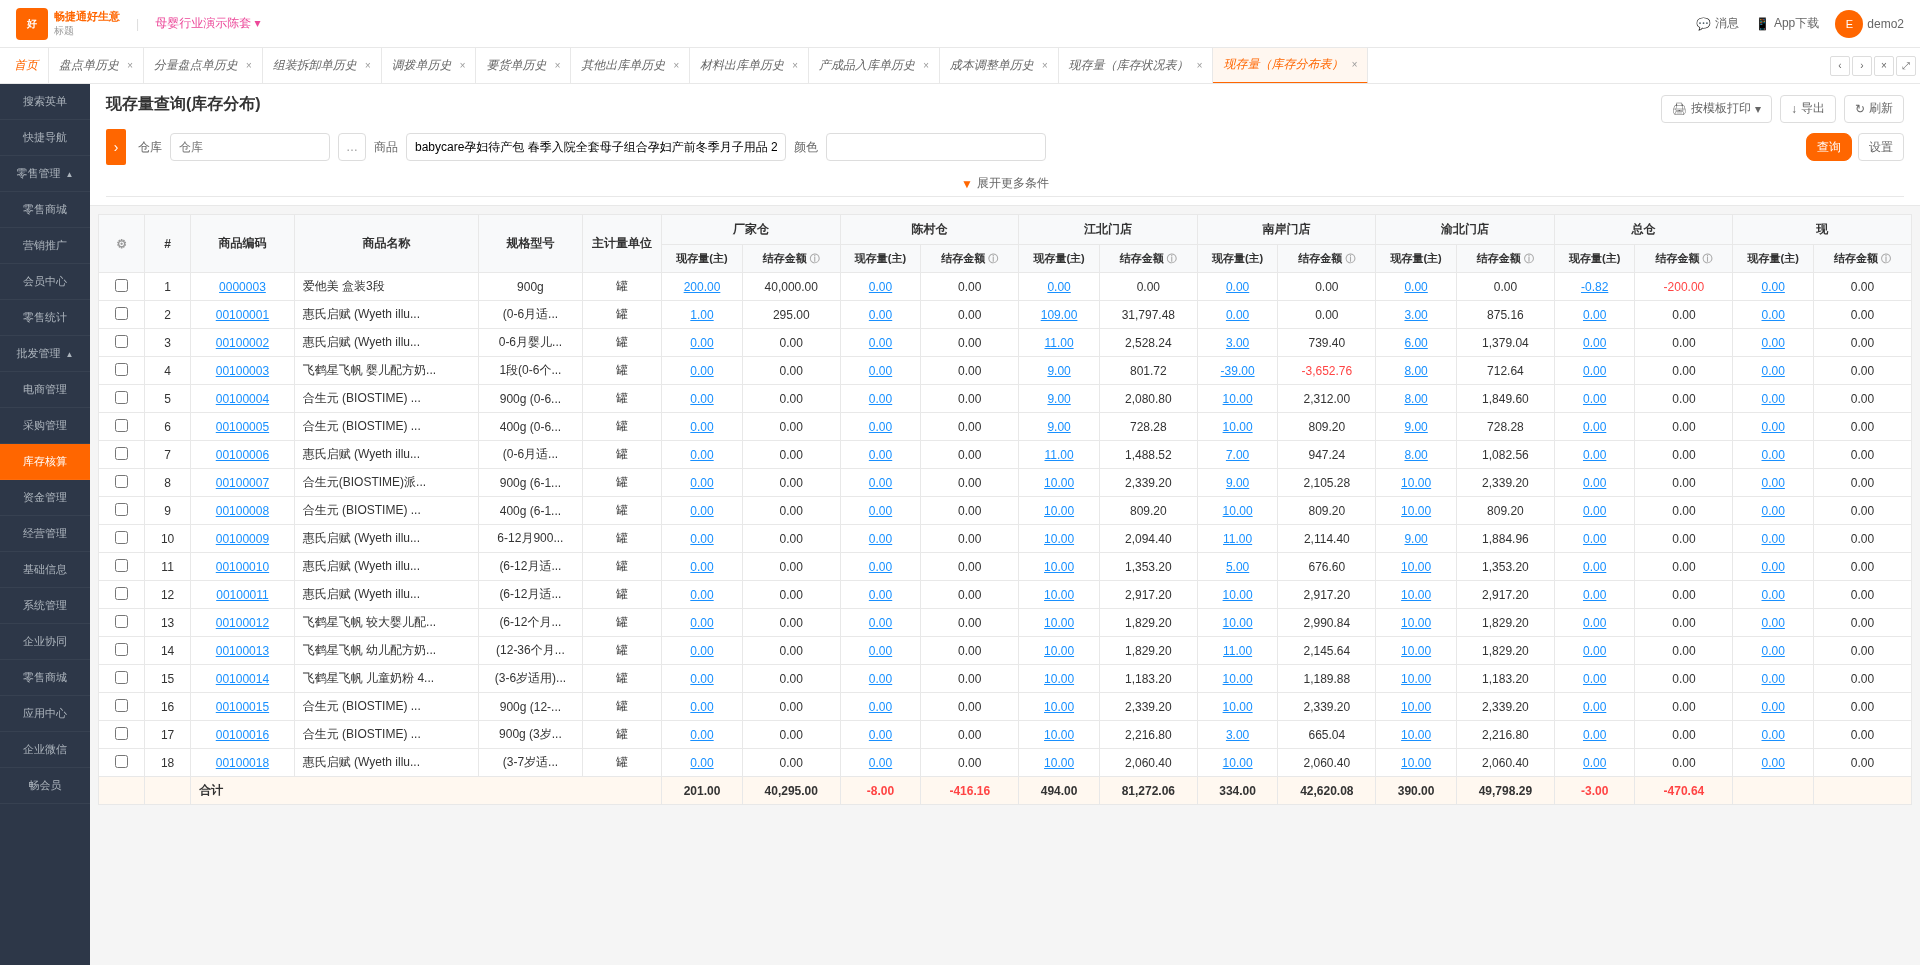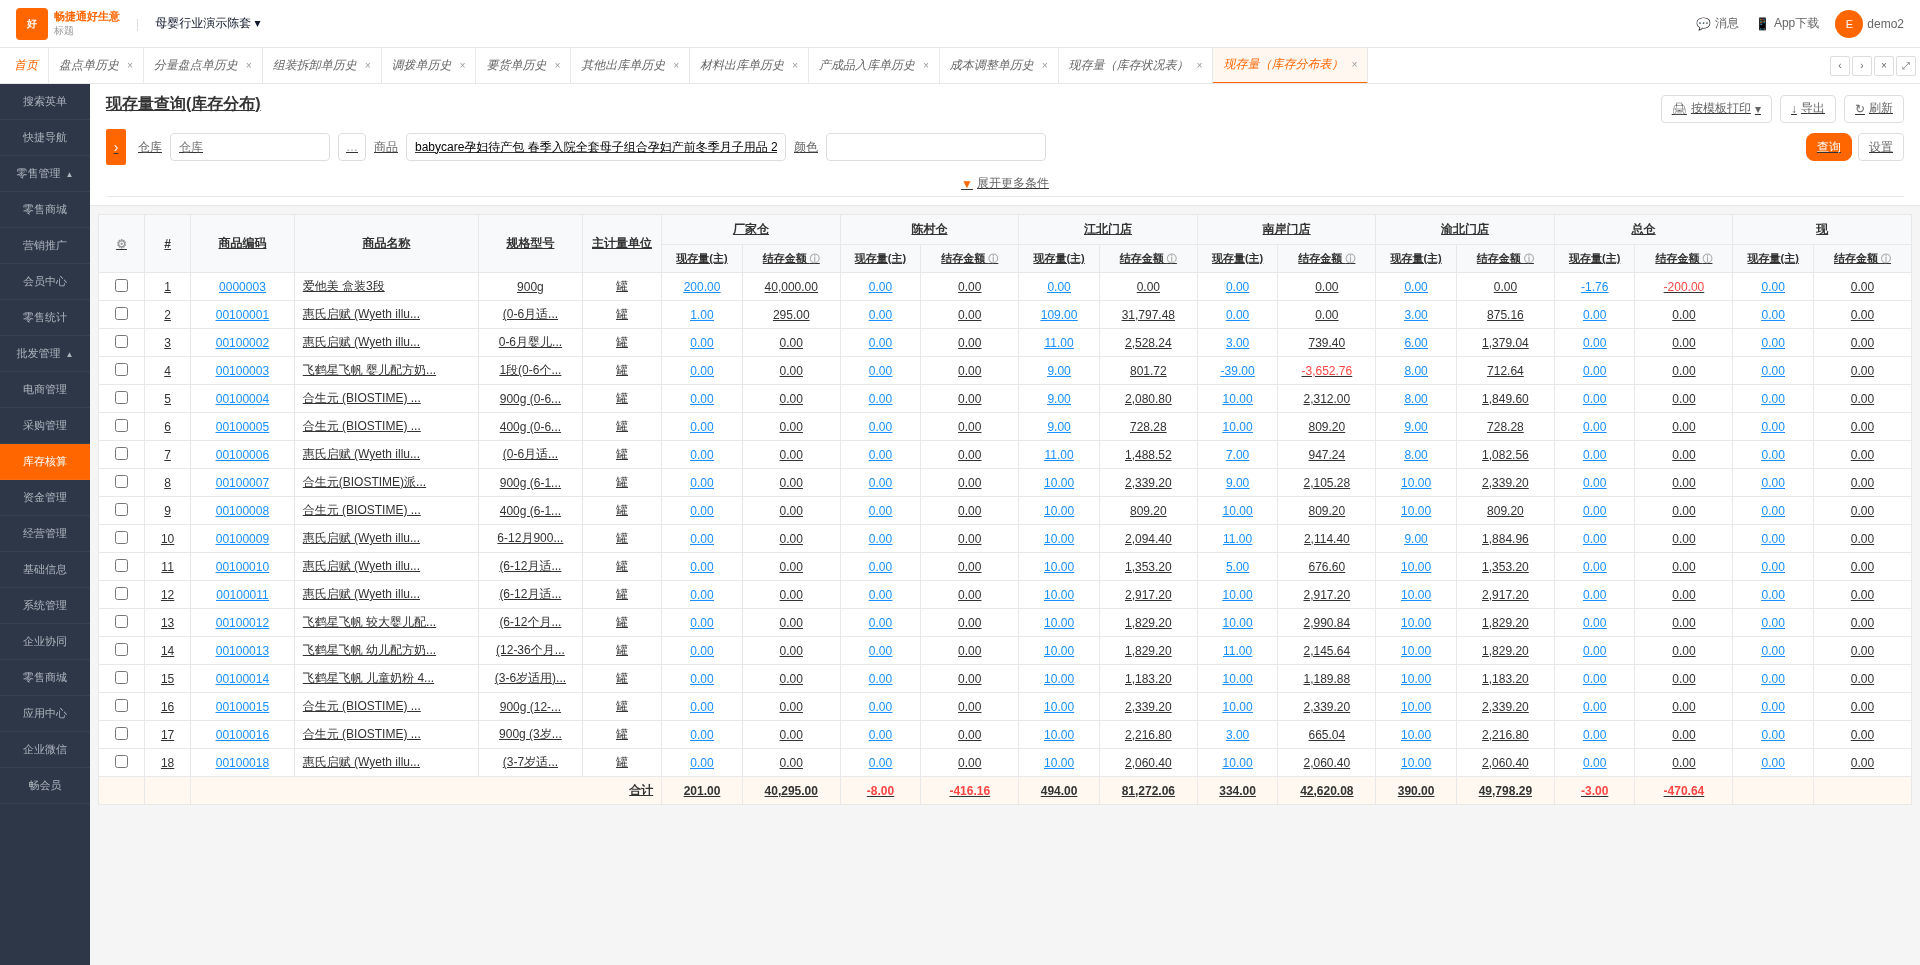--- a/index.html
+++ b/index.html
@@ -79,21 +79,20 @@
     .sidebar-item.active { background: #ff6600; color: #fff; }
     .sidebar-item .arrow { font-size: 8px; margin-left: 2px; }
 
     
     .content-area {
       flex: 1;
       overflow: hidden;
       background: #f5f5f5;
       display: flex;
       flex-direction: column;
-      text-decoration: underline;
     }
 
     
     .page-header {
       background: #fff;
       padding: 10px 16px 8px;
       border-bottom: 1px solid #e8e8e8;
     }
     .page-title { font-size: 16px; font-weight: bold; color: #333; margin-bottom: 8px; }
     .page-actions { display: flex; align-items: center; justify-content: flex-end; gap: 8px; }
@@ -174,21 +173,21 @@
 <div class="top-bar">
   <div class="top-bar-left">
     <div class="logo-area">
       <div class="logo-icon">好</div>
       <div style="display:flex;flex-direction:column;">
         <span style="font-size:11px;color:#ff6600;font-weight:bold;">畅捷通好生意</span>
         <span style="font-size:10px;color:#999;">标题</span>
       </div>
     </div>
     <span style="color:#ddd;margin:0 8px;">|</span>
-    <span style="font-size:12px;color:#0f172a;cursor:pointer;">母婴行业演示陈套 ▾</span>
+    <span style="font-size:12px;color:#ec4899;cursor:pointer;">母婴行业演示陈套 ▾</span>
   </div>
   <div class="top-bar-right">
     <div class="top-right-item">
       <span>💬</span>
       <span>消息</span>
     </div>
     <div class="top-right-item">
       <span>📱</span>
       <span>App下载</span>
     </div>
@@ -345,21 +344,21 @@
     <td class="link">200.00</td>
     <td class="">40,000.00</td>
     <td class="link">0.00</td>
     <td class="">0.00</td>
     <td class="link">0.00</td>
     <td class="">0.00</td>
     <td class="link">0.00</td>
     <td class="">0.00</td>
     <td class="link">0.00</td>
     <td class="">0.00</td>
-    <td class="negative link">-1.76</td>
+    <td class="negative link">-0.82</td>
     <td class="negative">-200.00</td>
     <td class="link">0.00</td>
     <td>0.00</td>
   </tr>
             <tr>
     <td><input type="checkbox" style=""></td>
     <td>2</td>
     <td class="link">00100001</td>
     <td class="text-left">惠氏启赋 (Wyeth illu...</td>
     <td>(0-6月适...</td>
@@ -729,21 +728,21 @@
     <td class="link">0.00</td>
     <td class="">0.00</td>
     <td class="link">0.00</td>
     <td>0.00</td>
   </tr>
           </tbody>
         <tfoot id="table-foot">
         <tr class="summary-row">
   <td></td>
   <td></td>
-  <td colspan="4" style="text-align:right;font-weight:bold;">合计</td>
+  <td colspan="4" style="text-align:left;font-weight:bold;">合计</td>
   <td>201.00</td>
   <td>40,295.00</td>
   <td class="negative">-8.00</td>
   <td class="negative">-416.16</td>
   <td>494.00</td>
   <td>81,272.06</td>
   <td>334.00</td>
   <td>42,620.08</td>
   <td>390.00</td>
   <td>49,798.29</td>

